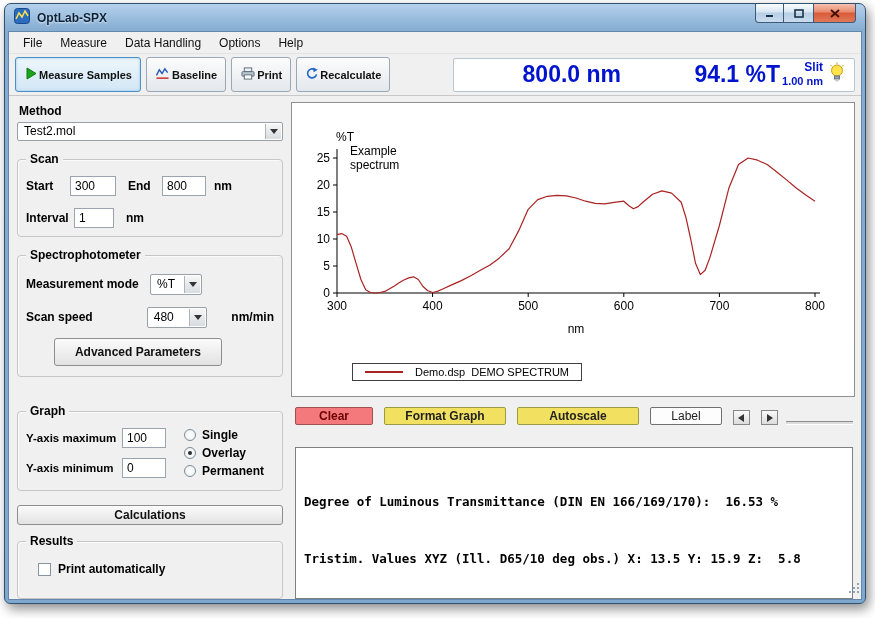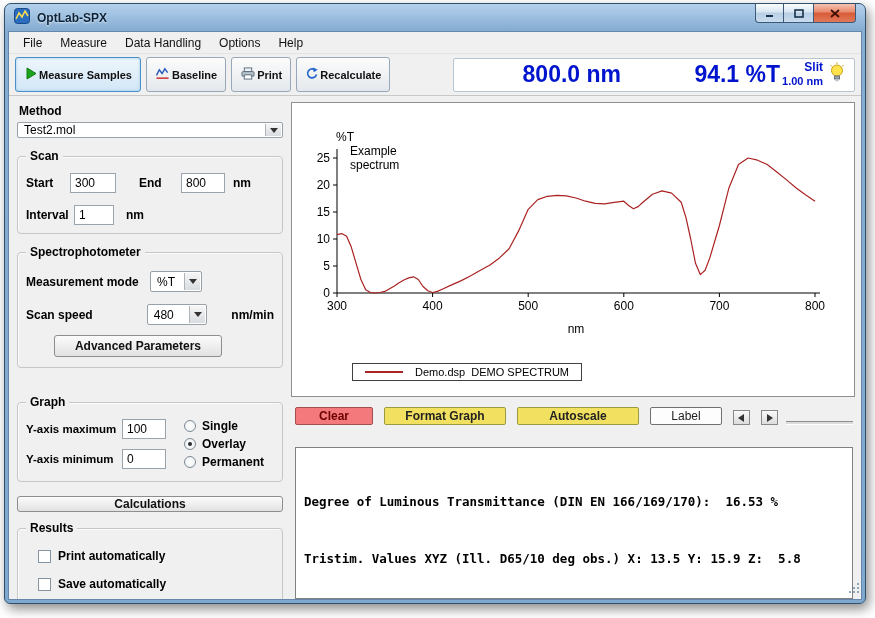--- a/index.html
+++ b/index.html
@@ -183,21 +183,21 @@
           <span class="dd">
               <i class="arr-down"></i>
             </span>
         </div>
 
         <div class="group" style="margin-top:18px">
           <div class="group-title">Scan</div>
           <div class="frow" style="margin-top:4px">
             <span class="flabel" style="width:44px">Start</span>
             <input class="tinput" style="width: 46px;" value="300">
-            <span class="flabel" style="width:42px;margin-left:23px">End</span>
+            <span class="flabel" style="width:34px;margin-left:12px">End</span>
             <input class="tinput" style="width: 44px;" value="800">
             <span class="flabel" style="margin-left:8px">nm</span>
           </div>
           <div class="frow" style="margin-top:12px">
             <span class="flabel" style="width:48px">Interval</span>
             <input class="tinput" style="width: 40px;" value="1">
             <span class="flabel" style="margin-left:12px">nm</span>
           </div>
         </div>
 
@@ -215,21 +215,21 @@
           <div class="frow" style="margin-top:12px">
             <span class="flabel" style="width:124px">Scan speed</span>
             <div class="combo" style="width:62px">
               <span>480</span>
               <span class="dd">
                   <i class="arr-down"></i>
                 </span>
             </div>
             <span class="flabel" style="margin-left:24px">nm/min</span>
           </div>
-          <button class="btn3d" style="width:168px;height:22px;margin:10px 0 2px 28px">Advanced Parameters</button>
+          <button class="btn3d" style="width:168px;height:28px;margin:10px 0 2px 28px">Advanced Parameters</button>
         </div>
 
         <div class="group" style="margin-top:34px">
           <div class="group-title">Graph</div>
           <div style="display:flex;margin-top:2px">
             <div style="width:146px">
               <div class="frow" style="margin-top:2px">
                 <span class="flabel" style="width:96px;font-size:11.5px">Y-axis maximum</span>
                 <input class="tinput" style="width: 44px;" value="100">
               </div>
@@ -255,24 +255,20 @@
           </div>
         </div>
 
         <button class="btn3d" style="width:100%;height:23px;margin-top:14px">Calculations</button>
 
         <div class="group" style="margin-top:16px">
           <div class="group-title">Results</div>
           <label class="check-row" style="margin-top:8px">
             <span class="checkbox"></span>
             <span class="flabel">Print automatically</span>
-          </label>
-          <label class="check-row" style="margin-bottom:6px">
-            <span class="checkbox"></span>
-            <span class="flabel">Save automatically</span>
           </label>
         </div>
       </div>
 
       <div class="right-panel">
 
         <div class="chart-panel">
           <div id="chart-host">
               <svg width="545" height="250" xmlns="http://www.w3.org/2000/svg">
                 <line x1="37" y1="40" x2="37" y2="184" stroke="#000"></line>

